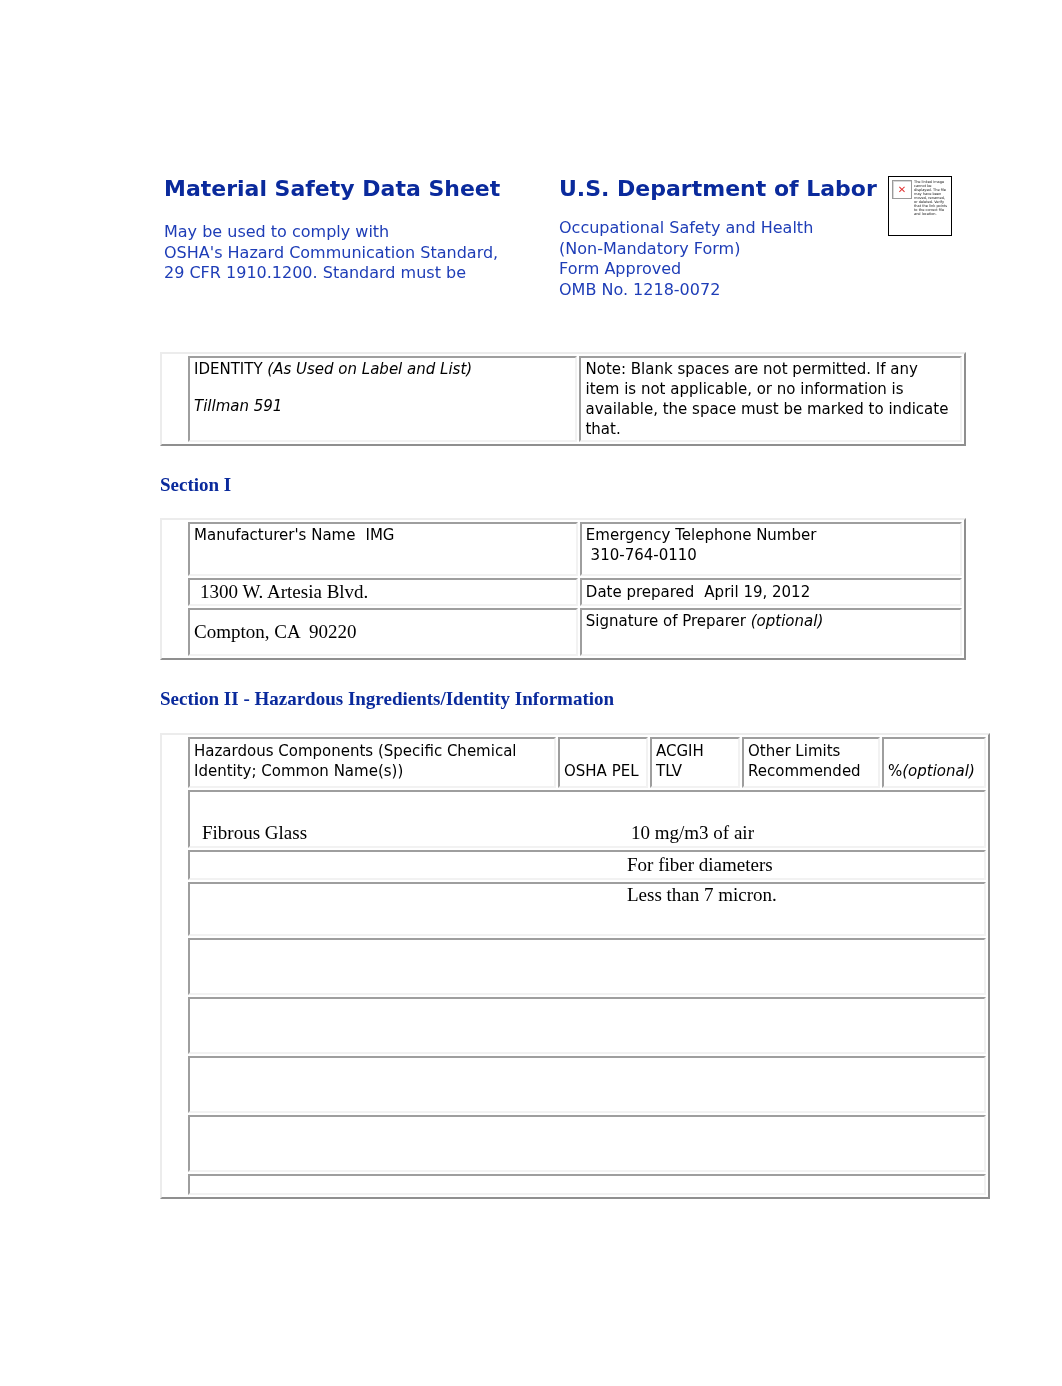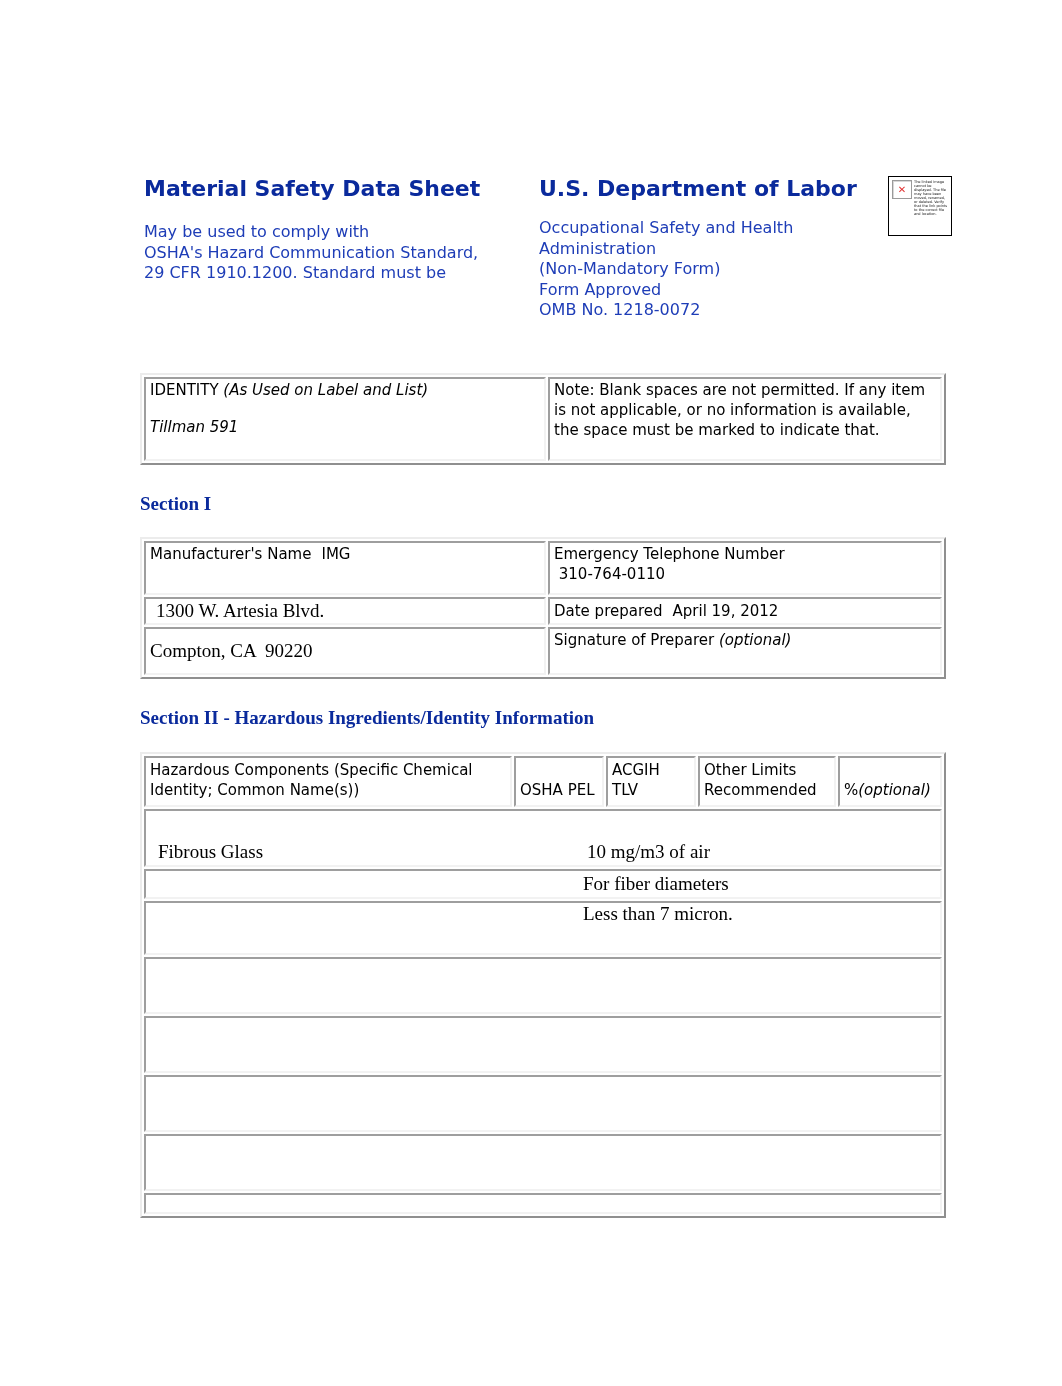--- a/index.html
+++ b/index.html
@@ -4,21 +4,21 @@
 <style>
   * { box-sizing: border-box; }
   html, body { margin: 0; padding: 0; background: #ffffff; }
   body {
     width: 1062px; height: 1386px;
     position: relative;
     font-family: "DejaVu Sans", "Liberation Sans", sans-serif;
     color: #000;
     overflow: hidden;
   }
-  .content { position: absolute; left: 140px; top: 0; width: 806px; padding-top: 176px; }
+  .content { position: absolute; left: 160px; top: 0; width: 806px; padding-top: 176px; }
 
   
   .header-row { display: flex; }
   .header-left { width: 395px; }
   .header-right { width: 340px; }
   .doc-title {
     font-size: 22px; font-weight: bold; line-height: 26px;
     color: var(--heading-blue, #0a2a9c); margin: 0 0 0 4px;
   }
   .blue-lines { margin: 20px 0 0 4px; }
@@ -47,21 +47,21 @@
     font-size: 3.5px; line-height: 4px; color: #1a1a1a;
     margin-left: 2px; width: 34px; word-break: break-word;
   }
 
   
   table.tbl {
     border-collapse: separate; border-spacing: 2px;
     width: 806px; background: #fff;
     border: 2px solid;
     border-color: #ececec #8f8f8f #8f8f8f #ececec; 
-    font-size: 15px; line-height: 20px;
+    font-size: 15px; line-height: 20px; padding-left: 24px;
   }
   table.tbl td {
     border: 2px solid;
     border-color: #9e9e9e #f2f2f2 #f2f2f2 #9e9e9e; 
     padding: 1px 4px;
     vertical-align: top;
     background: #fff;
   }
   .it { font-style: italic; }
   .pre { white-space: pre-wrap; }
@@ -106,21 +106,20 @@
       <div class="blue-lines">
         <div class="blue-line">May be used to comply with</div>
         <div class="blue-line">OSHA's Hazard Communication Standard,</div>
         <div class="blue-line">29 CFR 1910.1200. Standard must be</div>
       </div>
     </div>
     <div class="header-right">
       <h1 class="doc-title">U.S. Department of Labor</h1>
       <div class="blue-lines">
         <div class="blue-line">Occupational Safety and Health</div>
-        <div class="blue-line">Administration</div>
         <div class="blue-line">(Non-Mandatory Form)</div>
         <div class="blue-line">Form Approved</div>
         <div class="blue-line">OMB No. 1218-0072</div>
       </div>
     </div>
   </div>
 
   <table class="tbl identity-tbl">
     <tbody>
         <tr>

